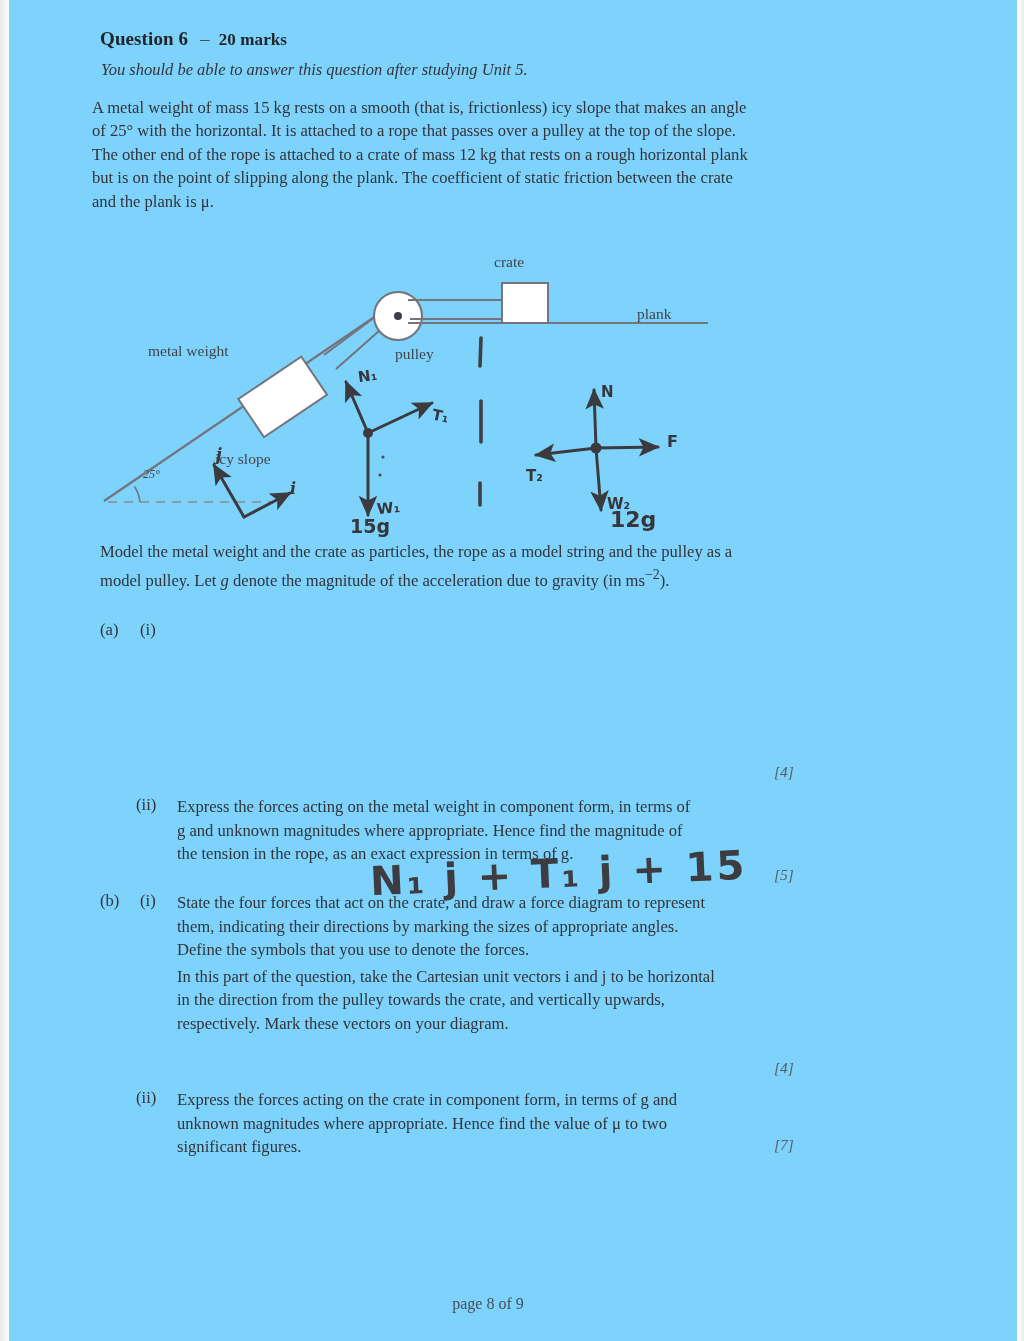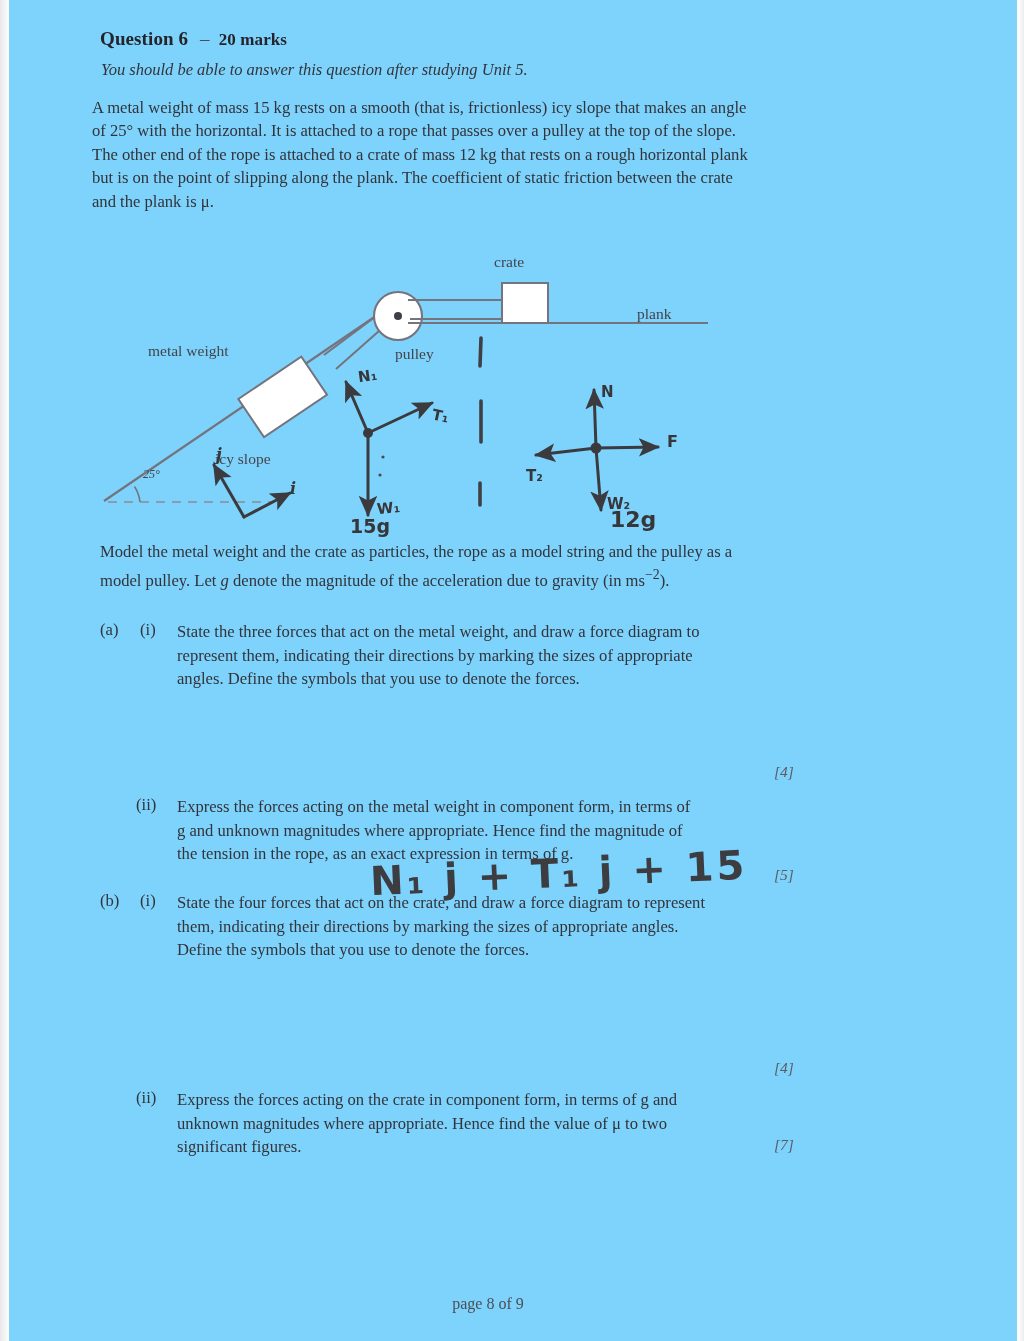--- a/index.html
+++ b/index.html
@@ -243,34 +243,34 @@
       <div class="dlabel" style="left:430px; top:224px; font-family:'DejaVu Sans',sans-serif; font-size:15px; font-weight:bold; color:#36363b;">T₂</div>
       <div class="dlabel" style="left:511px; top:252px; font-family:'DejaVu Sans',sans-serif; font-size:15px; font-weight:bold; color:#36363b;">W₂</div>
       <div class="dlabel" style="left:470px; top:264px; font-family:'DejaVu Sans',sans-serif; font-size:22px; font-weight:bold; color:#36363b;margin-left:44px;">12g</div>
     </div>
 
     <div class="para" id="model-para"><span>Model the metal weight and the crate as particles, the rope as a model string and the pulley as a model pulley. Let </span><span class="itv">g</span><span> denote the magnitude of the acceleration due to gravity (in ms</span><sup>−2</sup><span>).</span></div>
 
     <div class="lbl-outer" style="left:100px; top:620px;">(a)</div>
     <div class="lbl-inner" style="left:140px; top:620px;">(i)</div>
     <div class="qbody" style="left:177px; top:620px; width:537px;">
-      <p class="qitem" style="position:relative; left:0; top:0;">State the three forces that act on the metal weight, and draw a force diagram to represent them, indicating their directions by marking the sizes of appropriate angles. Define the symbols that you use to denote the forces.</p>
     </div>
     <div class="marks-col" style="left:774px; top:763px;">[4]</div>
 
     <div class="lbl-inner" style="left:136px; top:795px;">(ii)</div>
     <div class="qbody" style="left:177px; top:795px; width:522px;">
       <p class="qitem" style="position:relative;">Express the forces acting on the metal weight in component form, in terms of g and unknown magnitudes where appropriate. Hence find the magnitude of the tension in the rope, as an exact expression in terms of g.</p>
     </div>
     <div class="marks-col" style="left:774px; top:866px;">[5]</div>
 
     <div class="lbl-outer" style="left:100px; top:891px;">(b)</div>
     <div class="lbl-inner" style="left:140px; top:891px;">(i)</div>
     <div class="qbody" style="left:177px; top:891px; width:546px;">
       <p class="qitem" style="position:relative;">State the four forces that act on the crate, and draw a force diagram to represent them, indicating their directions by marking the sizes of appropriate angles. Define the symbols that you use to denote the forces.</p>
+      <p class="qitem" style="position:relative;">In this part of the question, take the Cartesian unit vectors i and j to be horizontal in the direction from the pulley towards the crate, and vertically upwards, respectively. Mark these vectors on your diagram.</p>
     </div>
     <div class="marks-col" style="left:774px; top:1059px;">[4]</div>
 
     <div class="lbl-inner" style="left:136px; top:1088px;">(ii)</div>
     <div class="qbody" style="left:177px; top:1088px; width:545px;">
       <p class="qitem" style="position:relative;">Express the forces acting on the crate in component form, in terms of g and unknown magnitudes where appropriate. Hence find the value of μ to two significant figures.</p>
     </div>
     <div class="marks-col" style="left:774px; top:1136px;">[7]</div>
 
     <div style="position:absolute; left:370px; top:850px; font-family:'DejaVu Sans', sans-serif;

